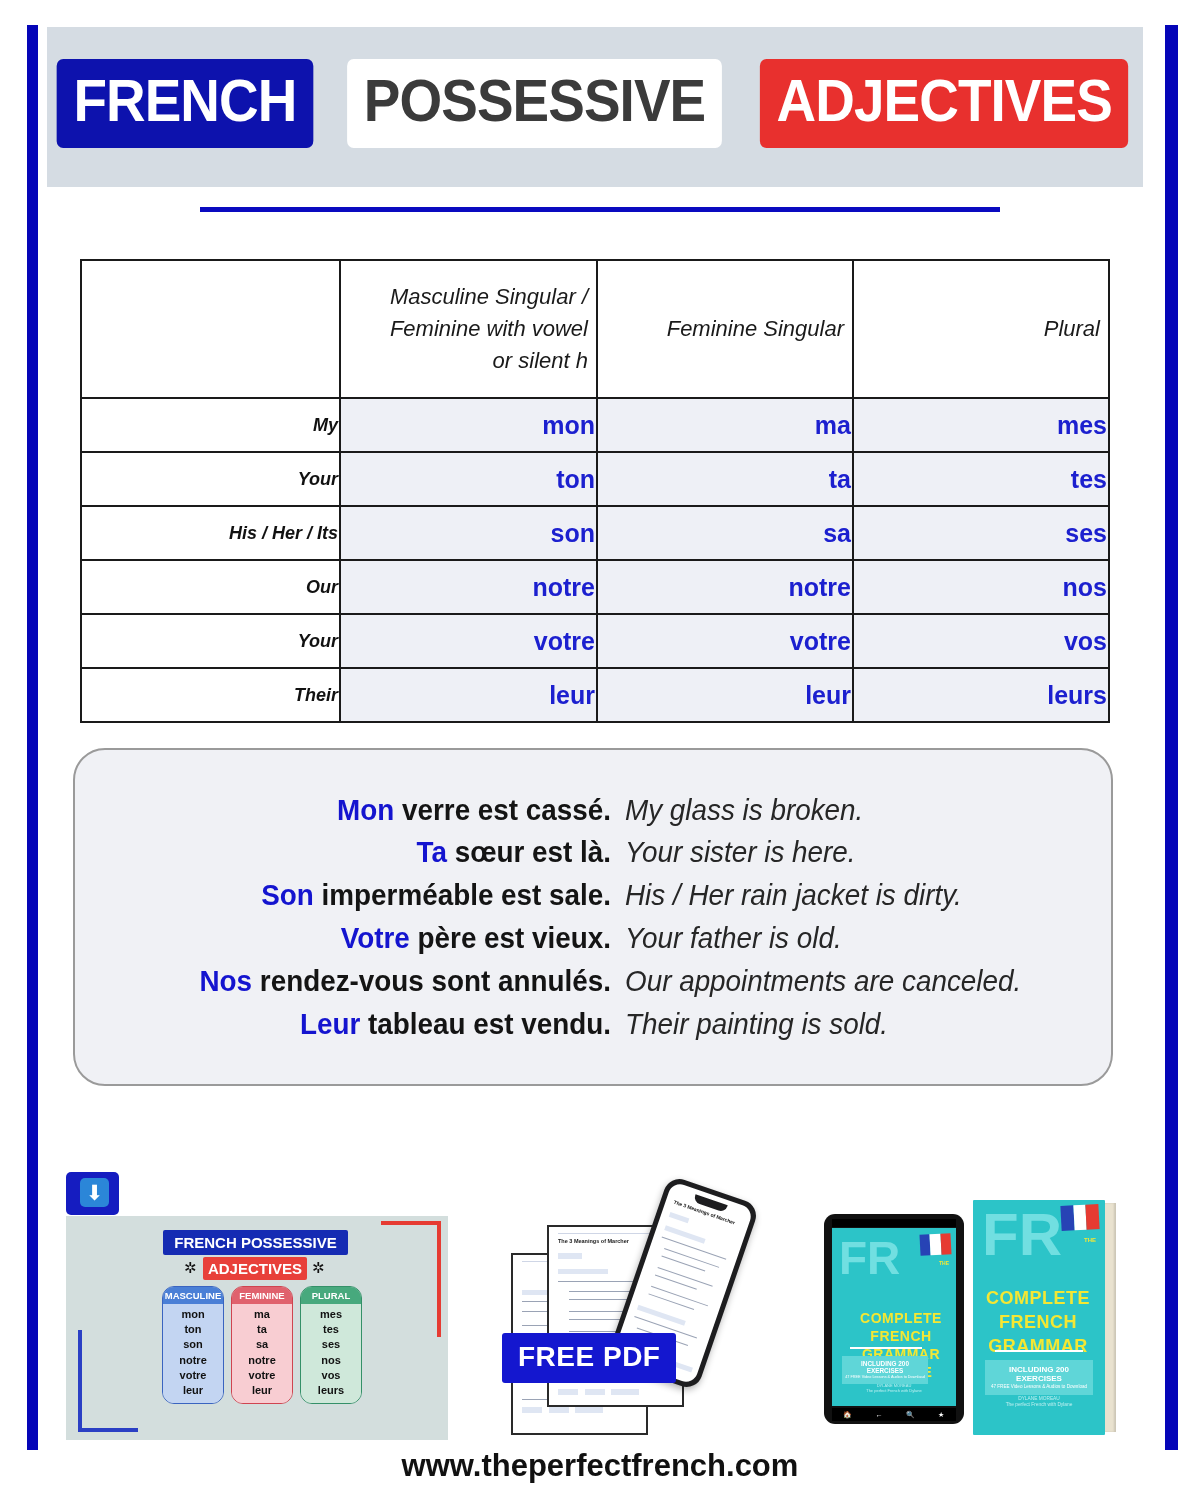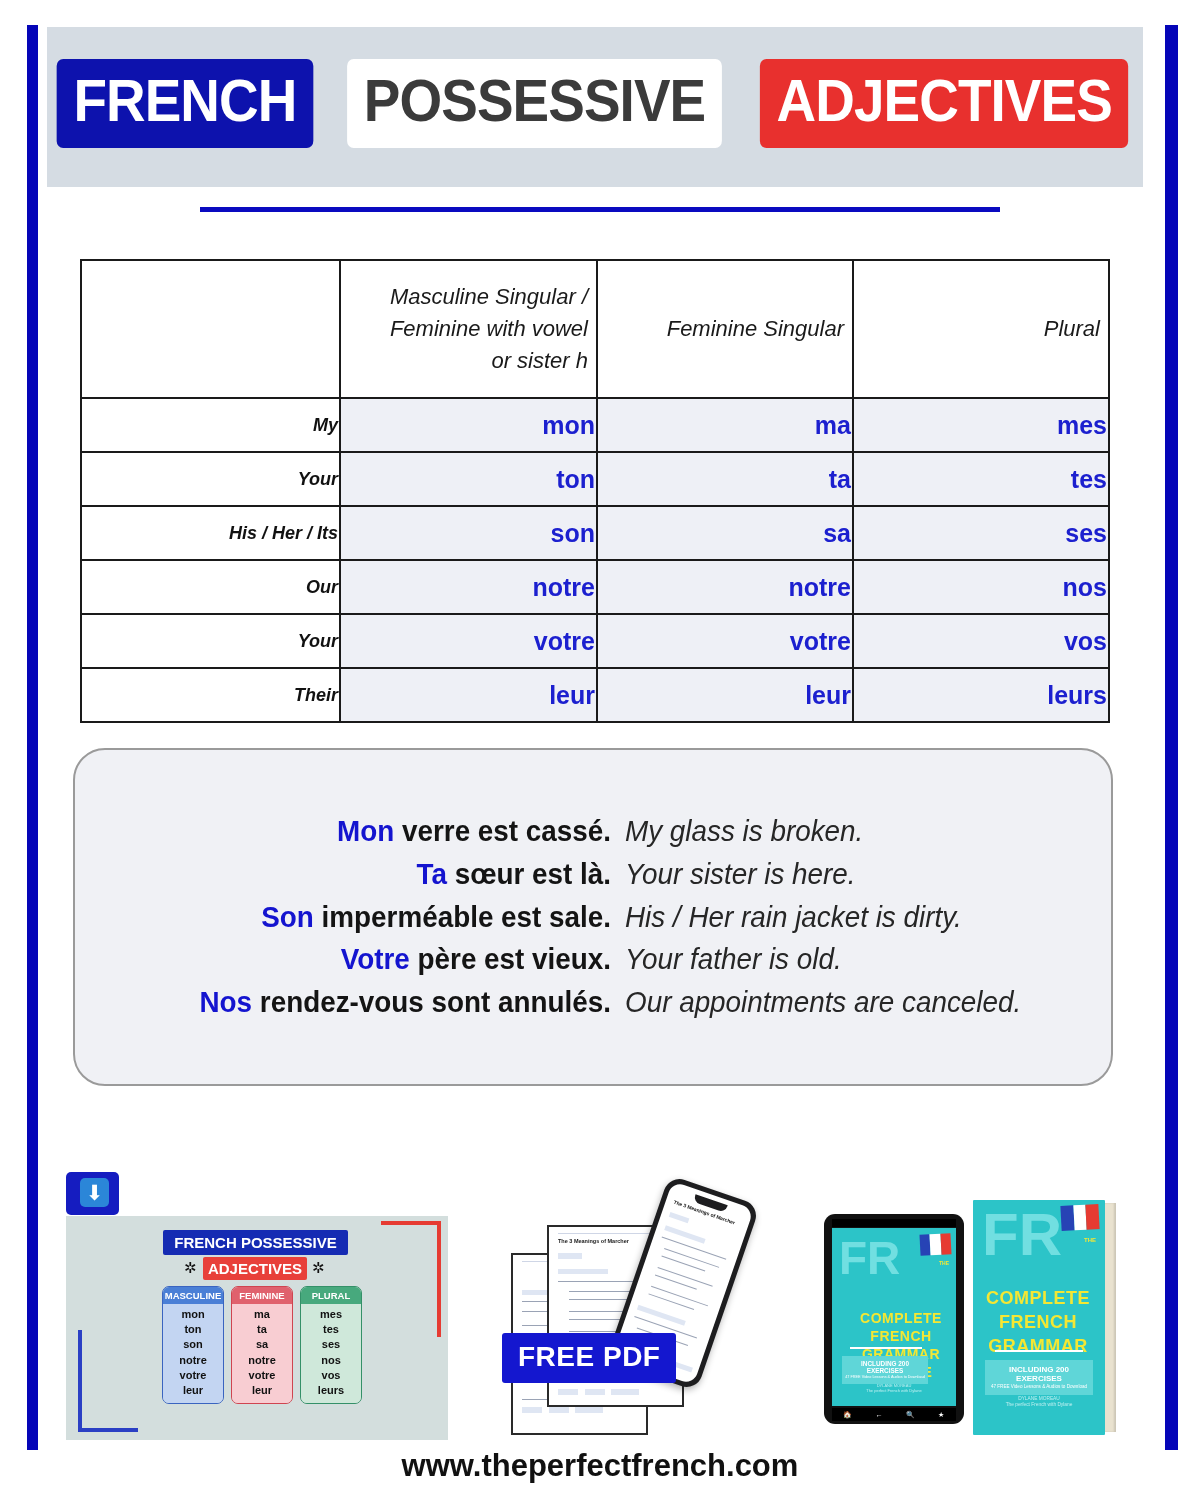--- a/index.html
+++ b/index.html
@@ -131,21 +131,21 @@
     background:#e8403a;color:#fff;text-align:center;
     font-weight:700;font-size:15px;padding:3px 0;border-radius:2px;
   }
   .spark{position:absolute;font-size:15px;color:#111;line-height:1;}
   .spark.l{left:118px;top:44px;}
   .spark.r{left:246px;top:44px;}
   .cols{
     position:absolute;left:96px;top:70px;display:flex;gap:7px;
   }
   .col{
-    width:60px;border-radius:7px;overflow:hidden;border:1.5px solid;
+    width:60px;border-radius:12px;overflow:hidden;border:1.5px solid;
   }
   .col .ch{font-weight:700;font-size:9.5px;color:#fff;text-align:center;padding:3px 0;}
   .col .cb{text-align:center;font-size:11px;font-weight:700;color:#111;padding:3px 0 5px;line-height:1.38;}
   .col.m{border-color:#3a64c0;}
   .col.m .ch{background:#4a7fd6;}
   .col.m .cb{background:#c3d5f2;}
   .col.f{border-color:#cf4450;}
   .col.f .ch{background:#e0616d;}
   .col.f .cb{background:#f8cdd2;}
   .col.p{border-color:#349068;}
@@ -256,21 +256,21 @@
       <col class="c2">
       <col class="c3">
       <col class="c4">
     </colgroup>
   <thead>
     <tr>
       <th class="hdr-cell hdr-blank"></th>
       <th class="hdr-cell">
         <div>Masculine Singular /</div>
         <div>Feminine with vowel</div>
-        <div>or sister h</div>
+        <div>or silent h</div>
       </th>
       <th class="hdr-cell">Feminine Singular</th>
       <th class="hdr-cell">Plural</th>
     </tr>
   </thead>
   <tbody>
     <tr>
       <td class="row-label">My</td>
       <td class="row-val">mon</td>
       <td class="row-val">ma</td>
@@ -322,20 +322,24 @@
     <div class="ex-fr"><span class="poss">Son</span><span> imperméable est sale.</span></div>
     <div class="ex-en">His / Her rain jacket is dirty.</div>
   </div>
   <div class="ex-row">
     <div class="ex-fr"><span class="poss">Votre</span><span> père est vieux.</span></div>
     <div class="ex-en">Your father is old.</div>
   </div>
   <div class="ex-row">
     <div class="ex-fr"><span class="poss">Nos</span><span> rendez-vous sont annulés.</span></div>
     <div class="ex-en">Our appointments are canceled.</div>
+  </div>
+  <div class="ex-row">
+    <div class="ex-fr"><span class="poss">Leur</span><span> tableau est vendu.</span></div>
+    <div class="ex-en">Their painting is sold.</div>
   </div>
 </div>
 
 <div class="promo-badge">
   <span class="dl-icon">⬇</span>
 </div>
 
 <div class="thumb">
   <div class="red-bracket"></div>
   <div class="blue-bracket"></div>

